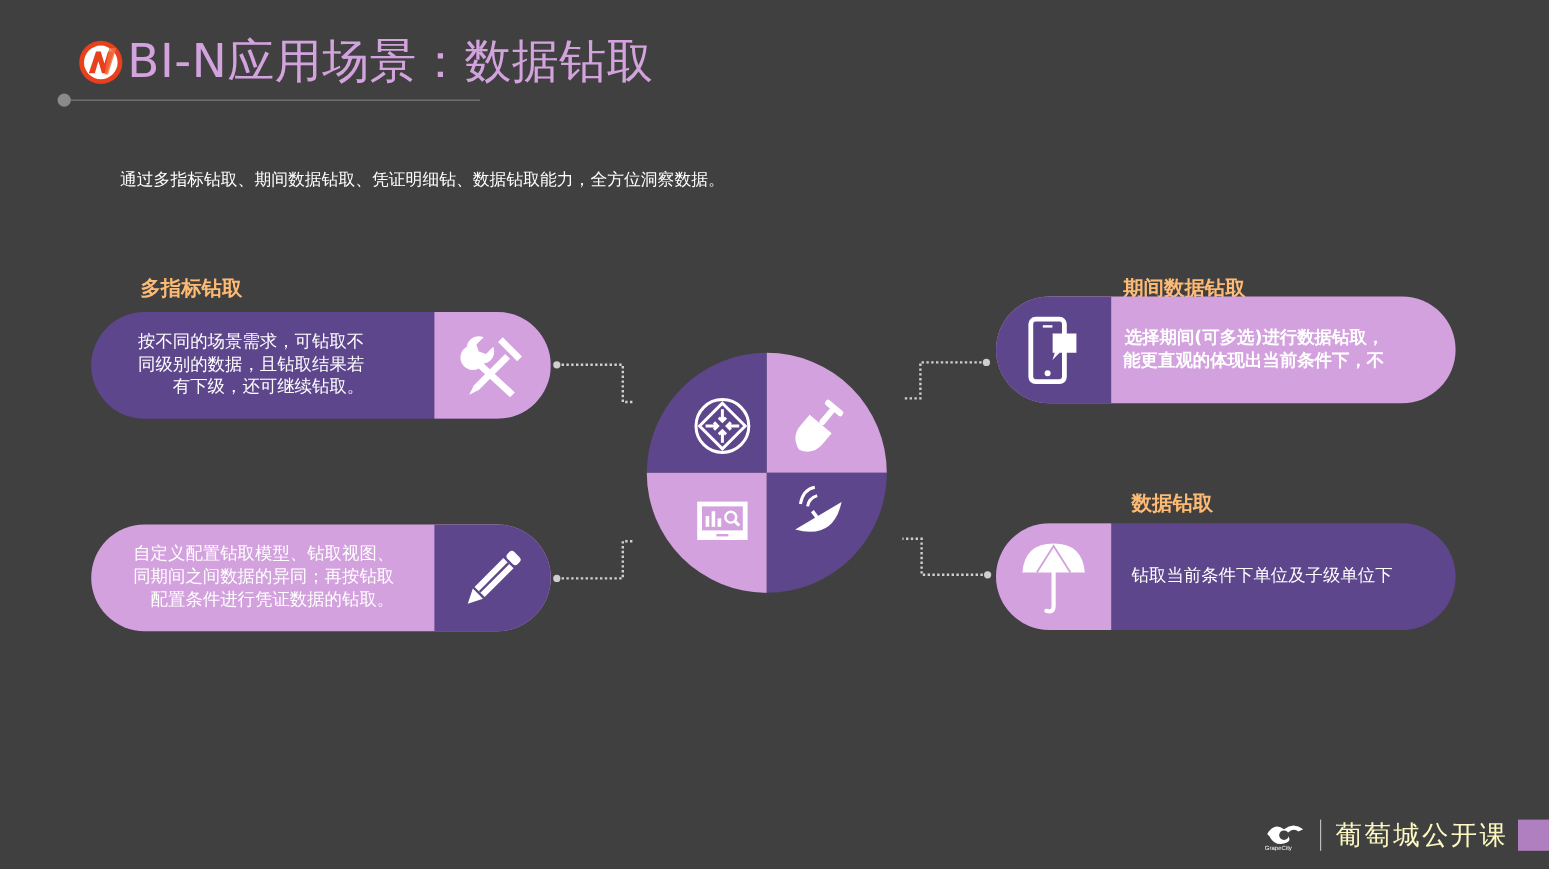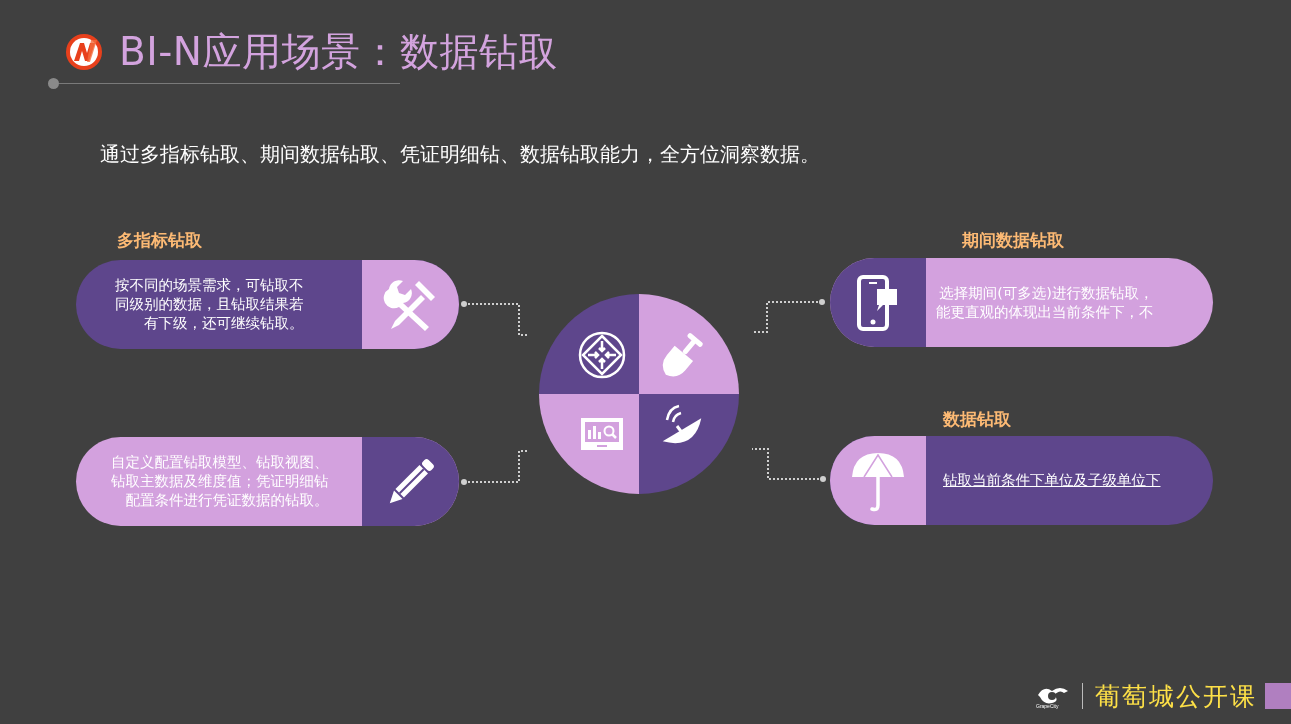--- a/index.html
+++ b/index.html
@@ -1,34 +1,34 @@
 <!DOCTYPE html>
 <html><head>
 <meta charset="utf-8">
 <style>
   * { margin:0; padding:0; box-sizing:border-box; }
   html, body { width:1291px; height:724px; overflow:hidden; }
   body { background:#404040; font-family:"DejaVu Sans", "Liberation Sans", sans-serif; position:relative; color:#fff; }
   .abs { position:absolute; }
   .title-row { left:64px; top:26px; height:52px; display:flex; align-items:center; }
   .logo { width:40px; height:40px; }
-  .title { font-size:39px; color:#d3a3de; margin-left:15px; letter-spacing:0.5px; white-space:nowrap; line-height:52px; }
+  .title { font-size:39px; color:#d3a3de; margin-left:2px; letter-spacing:0.5px; white-space:nowrap; line-height:52px; }
   .title-line { left:54px; top:83px; width:346px; height:1px; background:#7a7a7a; }
   .title-dot { left:48px; top:78px; width:11px; height:11px; border-radius:50%; background:#8a8a8a; }
-  .subtitle { left:100px; top:141px; font-size:20px; color:#fff; white-space:nowrap; }
+  .subtitle { left:100px; top:141px; font-size:14px; color:#fff; white-space:nowrap; }
   .heading { font-size:17px; font-weight:bold; color:#fdba74; white-space:nowrap; }
   .pill { height:89px; border-radius:45px; overflow:hidden; display:flex;text-align:right; }
   .pill .txt { font-size:14.5px; line-height:19px; color:#fff; display:flex; align-items:center; }
   .pill .icon-box { display:flex; align-items:center; justify-content:center; }
   .dark { background:#5e468c; }
   .light { background:#d3a1de; }
   .connector { position:absolute; left:0; top:0; }
   .footer { right:0; top:682px; height:28px; display:flex; align-items:center; }
   .footer .sep { width:1px; height:26px; background:#bbb; margin:0 12px 0 10px; }
-  .footer .brand { font-size:25px; color:#fde047; letter-spacing:2px; white-space:nowrap; }
+  .footer .brand { font-size:22px; color:#fef9c3; letter-spacing:2px; white-space:nowrap; }
   .footer .swatch { width:26px; height:26px; background:#b07fc0; margin-left:8px; }
 </style>
 </head>
 <body>
 
 <div class="abs title-row">
   <svg class="logo" viewBox="0 0 40 40">
     <circle cx="20" cy="20" r="18" fill="#e8401c"></circle>
     <circle cx="20" cy="20" r="14" fill="#ffffff"></circle>
     <path d="M10 29 L16 11 L20 11 L23 21 L26 11 L31 11 L25 29 L21 29 L18 19 L15 29 Z" fill="#e8401c"></path>
@@ -130,22 +130,22 @@
     <svg width="60" height="60" viewBox="0 0 60 60">
       <g fill="#fff">
         <path d="M8 14 A10 10 0 0 1 22 6 L16 12 L18 18 L24 20 L30 14 A10 10 0 0 1 22 28 L48 52 L44 56 L18 32 A10 10 0 0 1 8 14 Z"></path>
         <path d="M38 6 L54 22 L50 26 L34 10 Z"></path>
         <path d="M40 20 L14 46 L10 54 L18 50 L44 24 Z"></path>
       </g>
     </svg>
   </div>
 </div>
 
-<div class="abs heading" style="left:936px;top:229px;margin-left:26px;">期间数据钻取</div>
-<div class="abs pill light" style="left:830px;top:258px;width:383px;">
+<div class="abs heading" style="left:936px;top:229px;">期间数据钻取</div>
+<div class="abs pill light" style="left:830px;top:247px;width:383px;font-weight:bold;">
   <div class="icon-box dark" style="width:96px;">
     <svg width="50" height="60" viewBox="0 0 50 60">
       <rect x="6" y="4" width="28" height="52" rx="4" fill="none" stroke="#fff" stroke-width="4"></rect>
       <rect x="16" y="9" width="8" height="2" fill="#fff"></rect>
       <circle cx="20" cy="49" r="2.5" fill="#fff"></circle>
       <path d="M24 16 L44 16 L44 32 L30 32 L24 38 L26 32 L24 32 Z" fill="#fff"></path>
       <rect x="20" y="16" width="4" height="16" fill="#5e468c"></rect>
     </svg>
   </div>
   <div class="txt" style="padding-left:10px;padding-right:20px;">
@@ -154,21 +154,21 @@
       <div>能更直观的体现出当前条件下，不</div>
     </div>
   </div>
 </div>
 
 <div class="abs heading" style="left:129px;top:408px;margin-top:36px;">凭证明细钻</div>
 <div class="abs pill light" style="left:76px;top:437px;width:383px;">
   <div class="txt" style="width:286px;padding-left:35px;font-family:Liberation Serif, serif;">
     <div>
       <div>自定义配置钻取模型、钻取视图、</div>
-      <div>钻取主数据及维度值；凭证明细钻</div>
+      <div>同期间之间数据的异同；再按钻取</div>
       <div>配置条件进行凭证数据的钻取。</div>
     </div>
   </div>
   <div class="icon-box dark" style="width:97px;">
     <svg width="60" height="60" viewBox="0 0 60 60">
       <g transform="rotate(45 30 30)" fill="#fff">
         <rect x="24" y="2" width="12" height="8" rx="3"></rect>
         <rect x="24" y="12" width="12" height="34"></rect>
         <rect x="29" y="12" width="2" height="34" fill="#5e468c"></rect>
         <path d="M24 48 L36 48 L30 60 Z"></path>
@@ -179,21 +179,21 @@
 
 <div class="abs heading" style="left:943px;top:408px;text-align:center;">数据钻取</div>
 <div class="abs pill dark" style="left:830px;top:436px;width:383px;">
   <div class="icon-box light" style="width:96px;">
     <svg width="60" height="64" viewBox="0 0 60 64">
       <path d="M4 28 Q6 4 30 4 Q54 4 56 28 Z" fill="#fff"></path>
       <path d="M16 28 L30 6 L44 28" stroke="#d3a1de" stroke-width="1.5" fill="none"></path>
       <path d="M30 28 L30 56 Q30 62 24 60" stroke="#fff" stroke-width="3.5" fill="none" stroke-linecap="round"></path>
     </svg>
   </div>
-  <div class="txt" style="padding-left:17px;padding-right:20px;text-decoration:underline;">
+  <div class="txt" style="padding-left:17px;padding-right:20px;">
     <div>
       <div>钻取当前条件下单位及子级单位下</div>
     </div>
   </div>
 </div>
 
 <div class="abs footer">
   <svg width="38" height="26" viewBox="0 0 38 26">
     <path d="M4 12 Q10 2 18 8 Q26 2 34 8 L30 10 Q26 6 20 12 Q26 18 18 20 Q10 22 6 14 Z" fill="#fff"></path>
     <circle cx="18" cy="13" r="4" fill="#404040"></circle>

